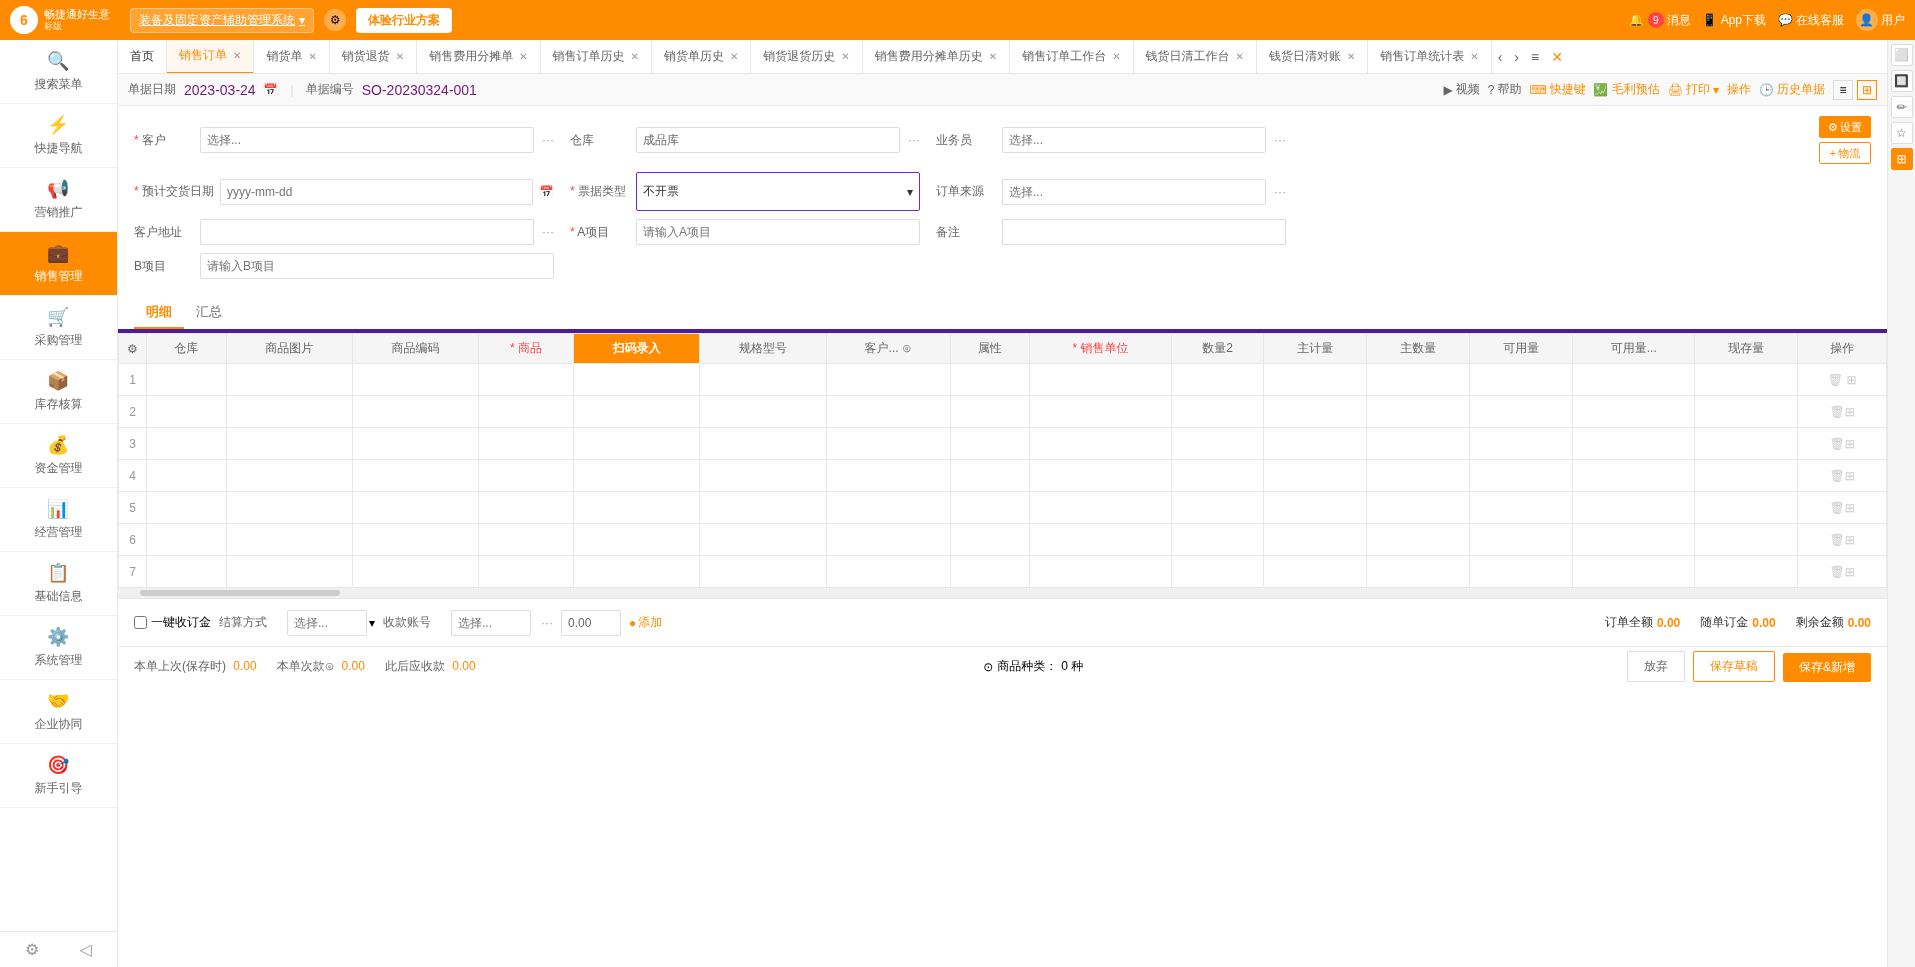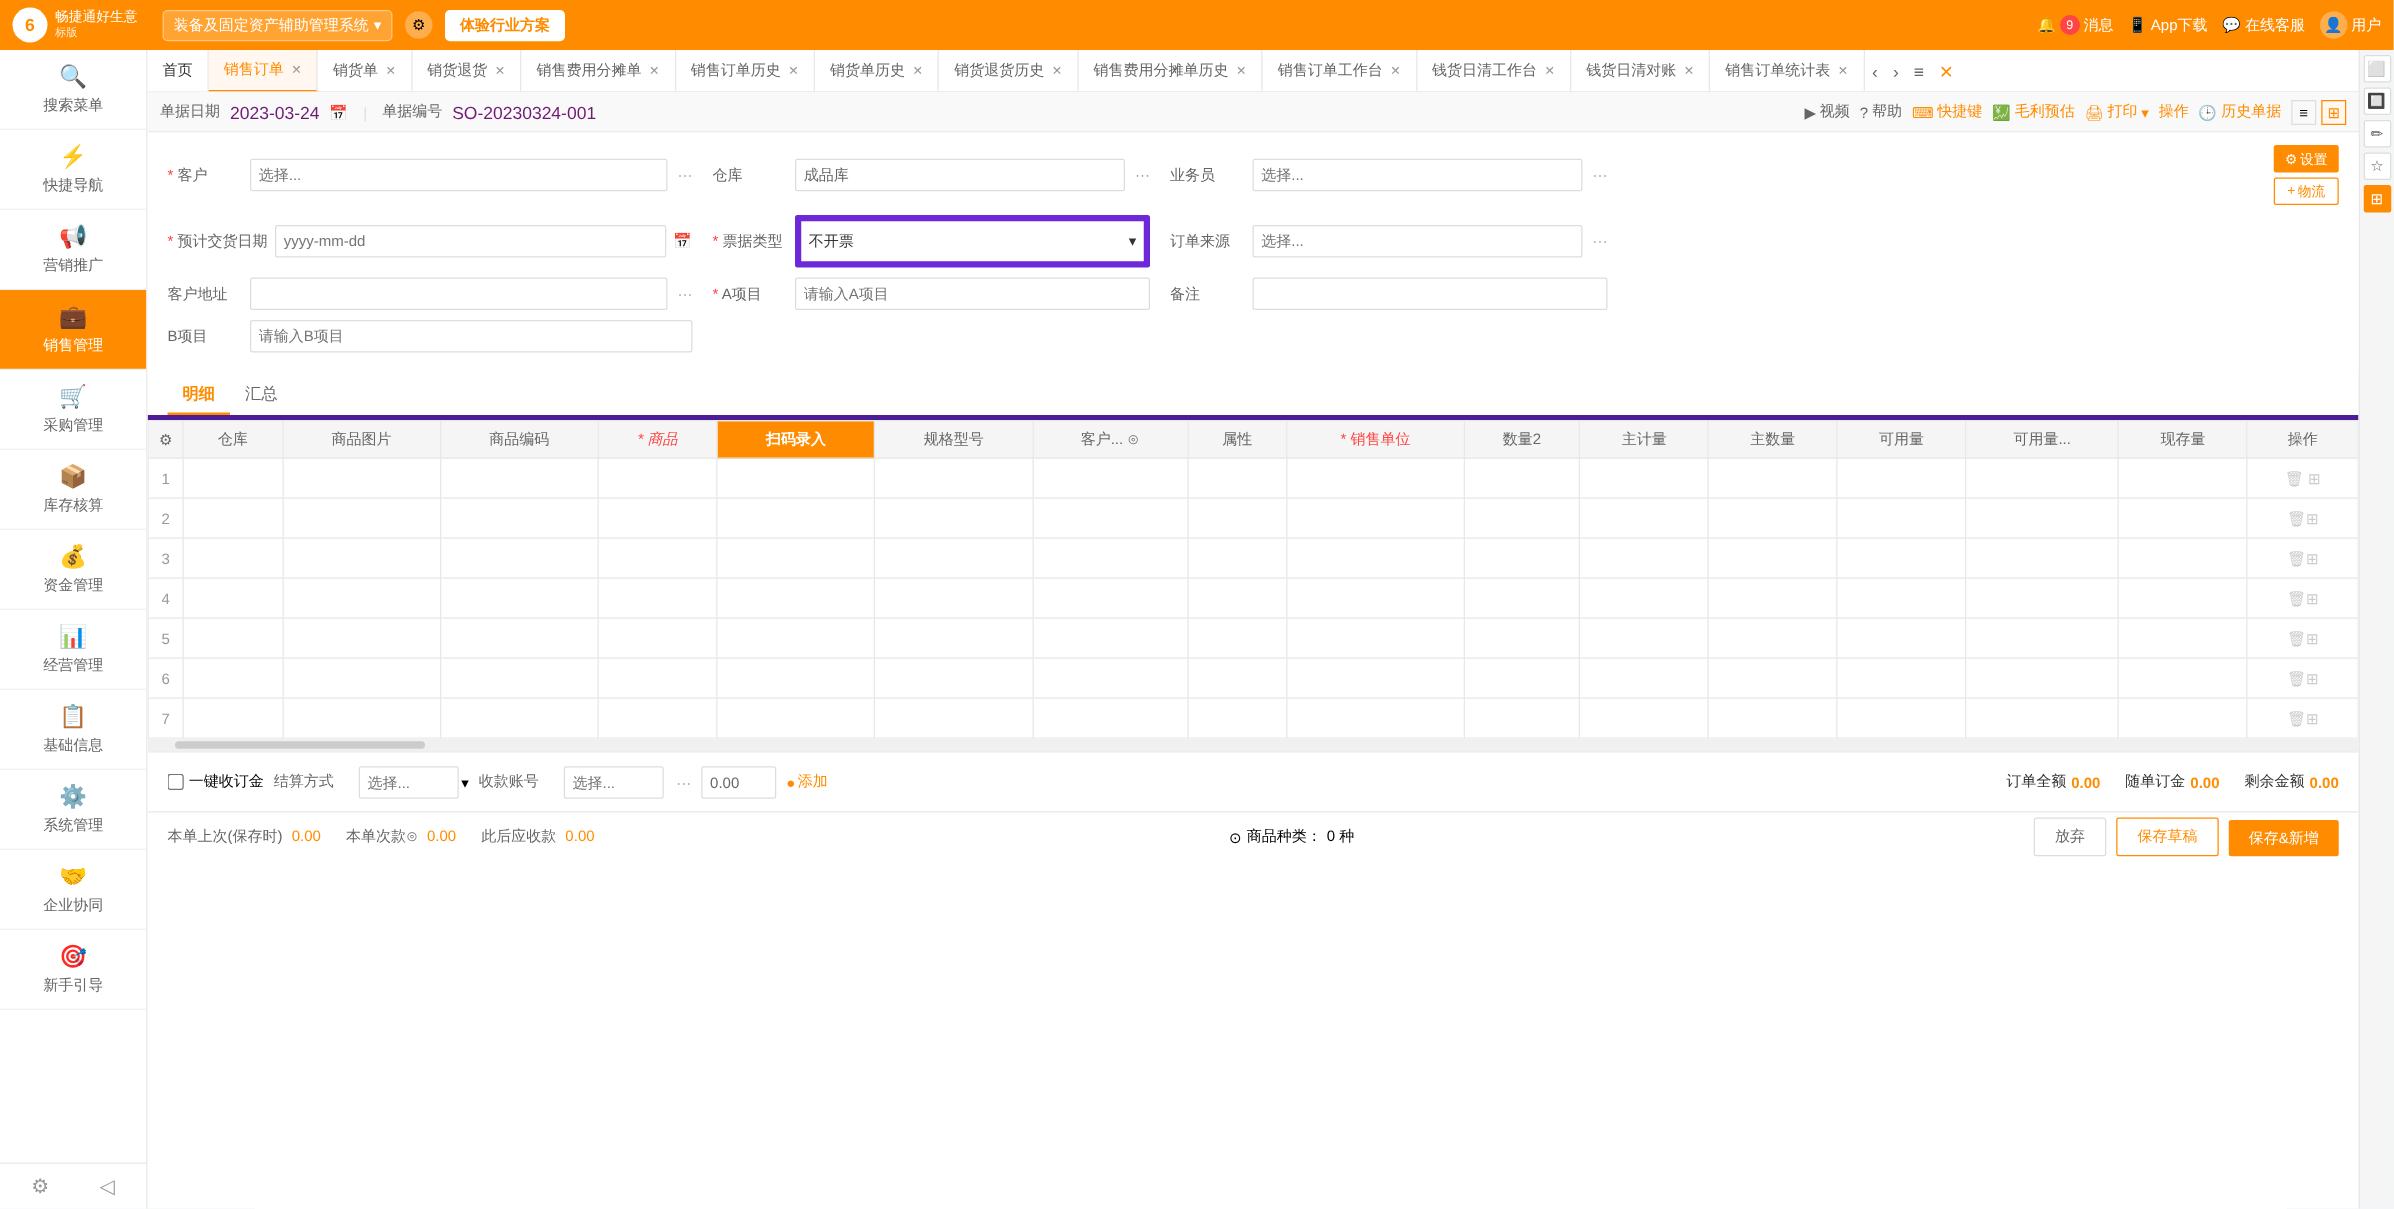--- a/index.html
+++ b/index.html
@@ -32,20 +32,21 @@
     .logo-text { color: #fff; font-size: 11px; line-height: 1.3; }
     .system-selector {
       background: rgba(255,255,255,0.2);
       border: 1px solid rgba(255,255,255,0.4);
       border-radius: 4px;
       color: #fff;
       padding: 3px 8px;
       font-size: 12px;
       display: flex; align-items: center; gap: 4px;
       cursor: pointer;
+      text-decoration: underline;
     }
     .header-btn {
       background: #fff;
       color: #ff8c00;
       border: none;
       border-radius: 4px;
       padding: 4px 12px;
       font-size: 12px;
       cursor: pointer;
       font-weight: bold;
@@ -211,21 +212,21 @@
       padding: 0 6px;
       font-size: 12px;
       color: #666;
       outline: none;
       background: #fff;
     }
     .field-more { color: #999; cursor: pointer; margin-left: 2px; }
     .field-select {
       flex: 1;
       height: 39px;
-      border: 5px solid #6d28d9;
+      border: 1px solid #6d28d9;
       border-radius: 2px;
       padding: 16px 6px;
       font-size: 12px;
       color: #333;
       background: #fff;
       display: flex;
       align-items: center;
       justify-content: space-between;
       cursor: pointer;
     }
@@ -687,21 +688,21 @@
       </div>
 
       <div class="data-table-wrap">
         <table class="data-table">
           <thead>
             <tr>
               <th class="table-icon-col">⚙</th>
               <th>仓库</th>
               <th>商品图片</th>
               <th>商品编码</th>
-              <th style="color:#ff4444;font-style:italic;">* 商品</th>
+              <th style="color:#ff4444;">* 商品</th>
               <th style="background:#ff8c00;color:#fff;font-weight:bold;">扫码录入</th>
               <th>规格型号</th>
               <th>客户... ⊙</th>
               <th>属性</th>
               <th style="color:#ff4444;">* 销售单位</th>
               <th>数量2</th>
               <th>主计量</th>
               <th>主数量</th>
               <th>可用量</th>
               <th>可用量...</th>

